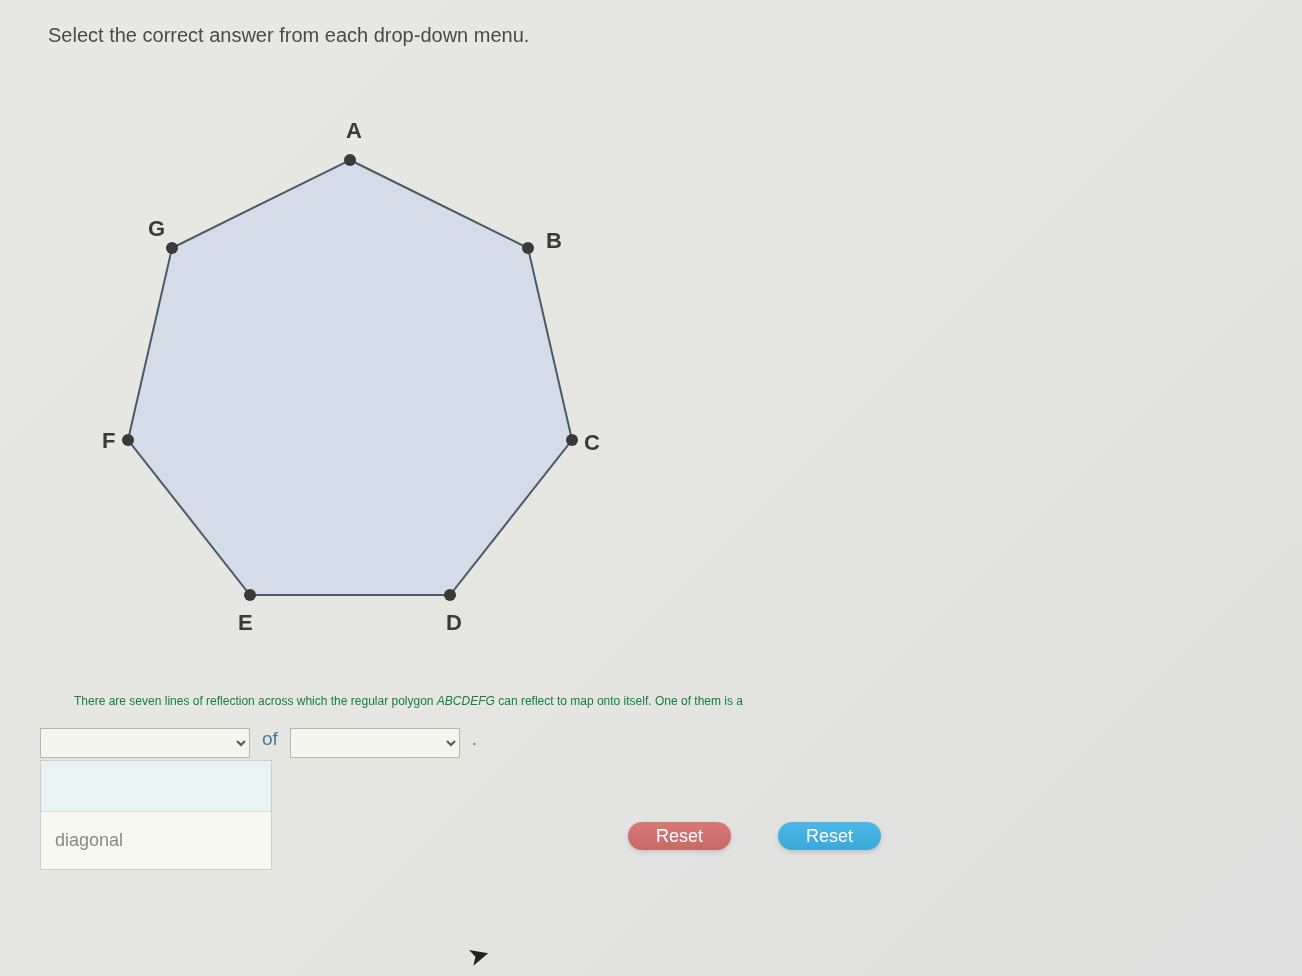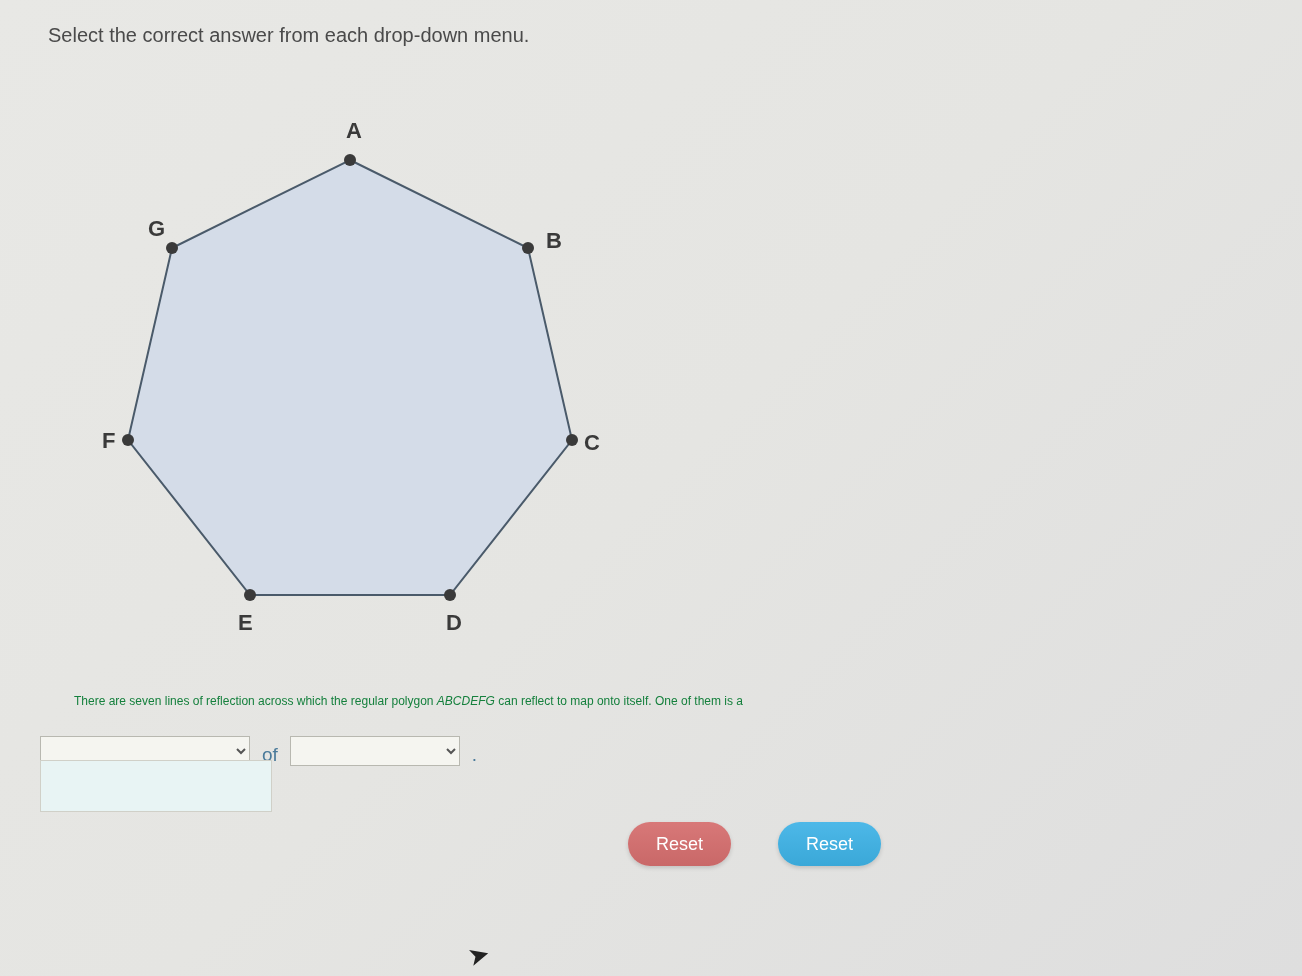--- a/index.html
+++ b/index.html
@@ -48,25 +48,24 @@
     margin-left: 34px;
   }
   .sentence .italic {
     font-style: italic;
   }
   .answer-row {
     position: absolute;
     top: 728px;
     left: 40px;
     display: flex;
-    align-items: flex-end;
+    align-items: flex-start;
     gap: 12px;
     font-size: 19px;
     color: #4a7a9a;
-    margin-top: 8px;
   }
   .dropdown {
     background: #f5f5f0;
     border: 1px solid #b8b8b0;
     height: 30px;
     font-size: 15px;
     color: #555;
     padding: 2px 4px;
   }
   .dropdown1 { width: 210px; }
@@ -89,21 +88,21 @@
   }
   .dropdown-options .opt:first-child {
     background: #e8f4f4;
     border-top: none;
     height: 50px;
     padding: 14px;
   }
   .btn {
     position: absolute;
     top: 822px;
-    height: 44px;
+    height: 28px;
     border-radius: 22px;
     border: none;
     color: #fff;
     font-size: 18px;
     font-weight: 500;
     padding: 0 28px;
     cursor: pointer;
     box-shadow: 0 2px 4px rgba(0,0,0,.15);
   }
   .btn-reset {
@@ -158,18 +157,19 @@
   </select>
   <span class="of-text">of</span>
   <select class="dropdown dropdown2" value="">
     <option></option>
   </select>
   <span>.</span>
 </div>
 
 <div class="dropdown-options">
   <div class="opt"></div>
+  <div class="opt">diagonal</div>
 </div>
 
 <button class="btn btn-reset">Reset</button>
 <button class="btn btn-next">Reset</button>
 
 <div class="cursor">➤</div>
 
 </body></html>

